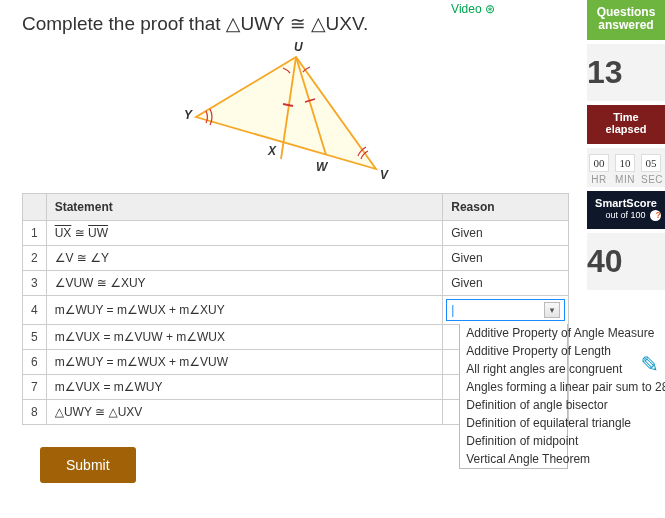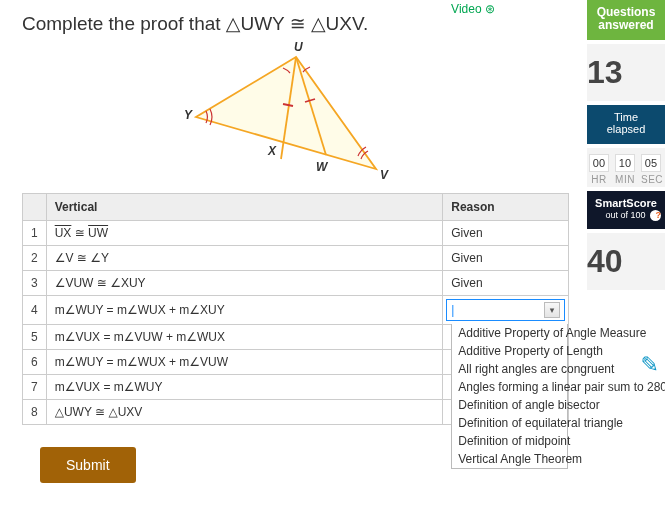--- a/index.html
+++ b/index.html
@@ -55,21 +55,21 @@
   }
   .combo-caret {
     border: 1px solid #bbb;
     width: 16px; height: 16px;
     background: linear-gradient(#f8f8f8,#e4e4e4);
     display: flex; align-items: center; justify-content: center;
     font-size: 9px; color: #555;
   }
   .dropdown {
     position: absolute;
-    top: 100%; left: 8px; right: 0;
+    top: 100%; left: 16px; right: 0;
     background: #fff;
     border: 1px solid #bbb;
     border-top: none;
     z-index: 20;
     font-size: 12px;
   }
   .dropdown div { padding: 2px 6px; white-space: nowrap; cursor: pointer; }
   .submit-btn {
     background: #a16207;
     color: #fff;
@@ -78,24 +78,24 @@
     border-radius: 3px;
     font-size: 14px;
     margin-top: 22px;
     cursor: pointer;
     margin-left: 18px;
   }
 
   .side-block { text-align: center; padding: 6px 4px 8px 4px; color: #fff; }
   .qa-block { background: #6eb53f; font-size: 12px; font-weight: bold; line-height: 1.1; }
   .score-big { background: #f3f3f3; color: #444; font-size: 32px; font-weight: bold; padding: 10px 0; }
-  .time-hdr { background: #0c4a6e; font-size: 11px; font-weight: normal; line-height: 1.1; }
+  .time-hdr { background: #7f1d1d; font-size: 11px; font-weight: bold; line-height: 1.1; }
   .time-grid { background: #f3f3f3; padding: 6px 2px 2px 2px; display: flex; justify-content: center; gap: 6px; }
   .time-cell { text-align: center; }
-  .time-val { background: #fff; border: 1px solid #ddd; width: 20px; font-size: 11px; padding: 2px 0; color: #333; }
+  .time-val { background: #fff; border: 1px solid #ddd; width: 20px; font-size: 11px; padding: 2px 0; color: #333; font-family: Liberation Serif, serif; }
   .time-lab { font-size: 10px; color: #999; margin-top: 2px; letter-spacing: 0.5px; }
   .smart-hdr { background: #0f172a; font-size: 11px; font-weight: bold; line-height: 1.2; position: relative; }
   .smart-hdr .sub { font-weight: normal; font-size: 9px; text-align: right; }
   .info-badge {
     display: inline-block; width: 11px; height: 11px; border-radius: 50%;
     background: #fff; color: #e85c1b; font-size: 9px; line-height: 11px;
     font-weight: bold; margin-left: 2px;
   }
   .pencil {
     position: absolute;
@@ -142,21 +142,21 @@
         <text class="pt-label" x="92" y="116">X</text>
         <text class="pt-label" x="140" y="132">W</text>
         <text class="pt-label" x="204" y="140">V</text>
       </svg>
     </div>
 
     <table class="proof">
       <tbody>
           <tr>
         <th> </th>
-        <th>Vertical</th>
+        <th>Statement</th>
         <th>Reason</th>
       </tr>
       <tr>
         <td>1</td>
         <td><span class="overbar">UX</span> ≅ <span class="overbar">UW</span></td>
         <td>Given</td>
       </tr>
       <tr>
         <td>2</td>
         <td>∠V ≅ ∠Y</td>

